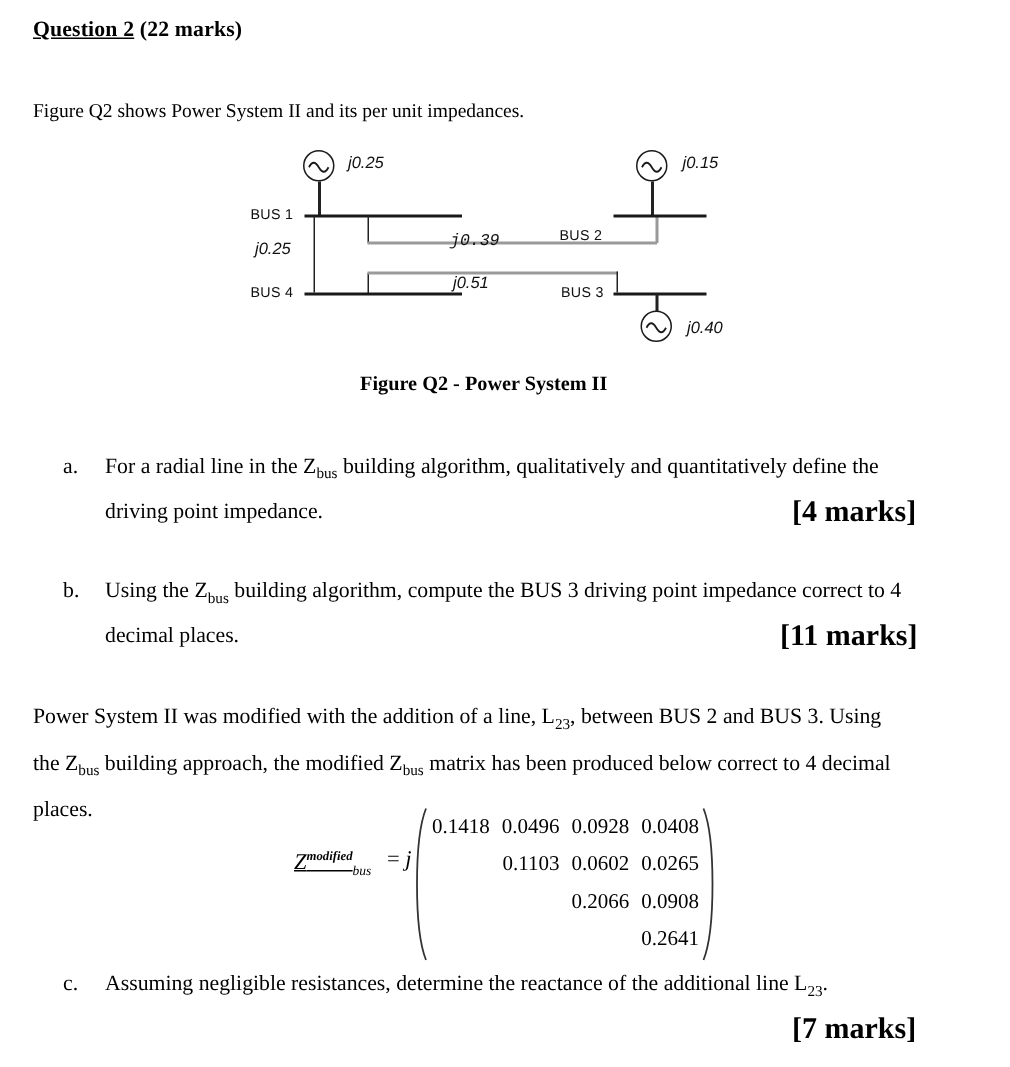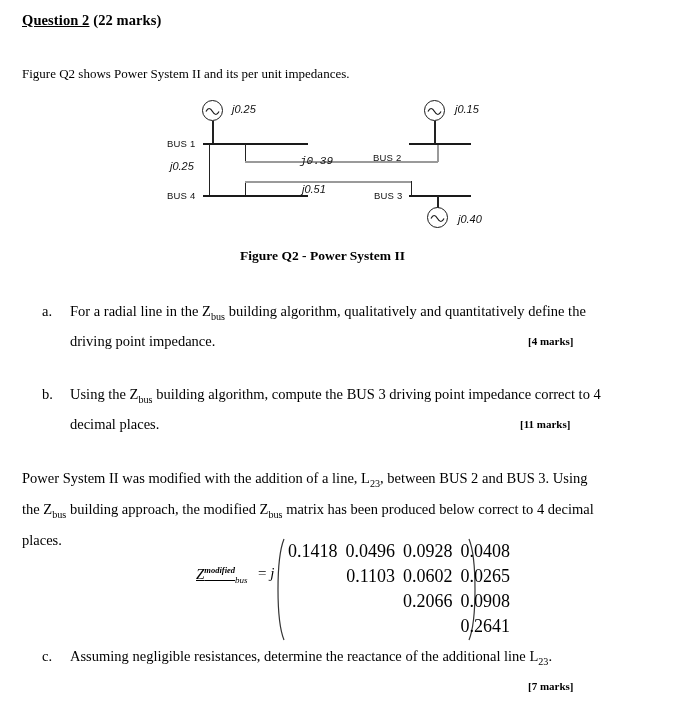--- a/index.html
+++ b/index.html
@@ -129,21 +129,21 @@
     top: 0;
   }
   .qitem .qbody {
     margin-left: 28px;
     display: block;
   }
   .lnA { display: block; white-space: nowrap; }
   .lnB { display: block; white-space: nowrap; }
   .right-marks {
     position: absolute;
-    font-size: 11px;
+    font-size: 20px;
     font-weight: bold;
     white-space: nowrap;
   }
 
   .para {
     position: absolute;
     left: 22px;
     font-size: 14.5px;
     line-height: 31px;
   }
@@ -199,21 +199,21 @@
     height: 105px;
   }
   .paren.left { left: 76px; }
   .paren.right { left: 272px; }
 
   table.zmat {
     position: absolute;
     left: 88px;
     top: 2px;
     border-collapse: collapse;
-    font-size: 18px;
+    font-size: 14px;
     font-family: "Liberation Serif", "DejaVu Serif", serif;
   }
   table.zmat td {
     padding: 0 4px;
     height: 25px;
     text-align: right;
     white-space: nowrap;
   }
   table.zmat td.blank { color: transparent; }
 </style>

